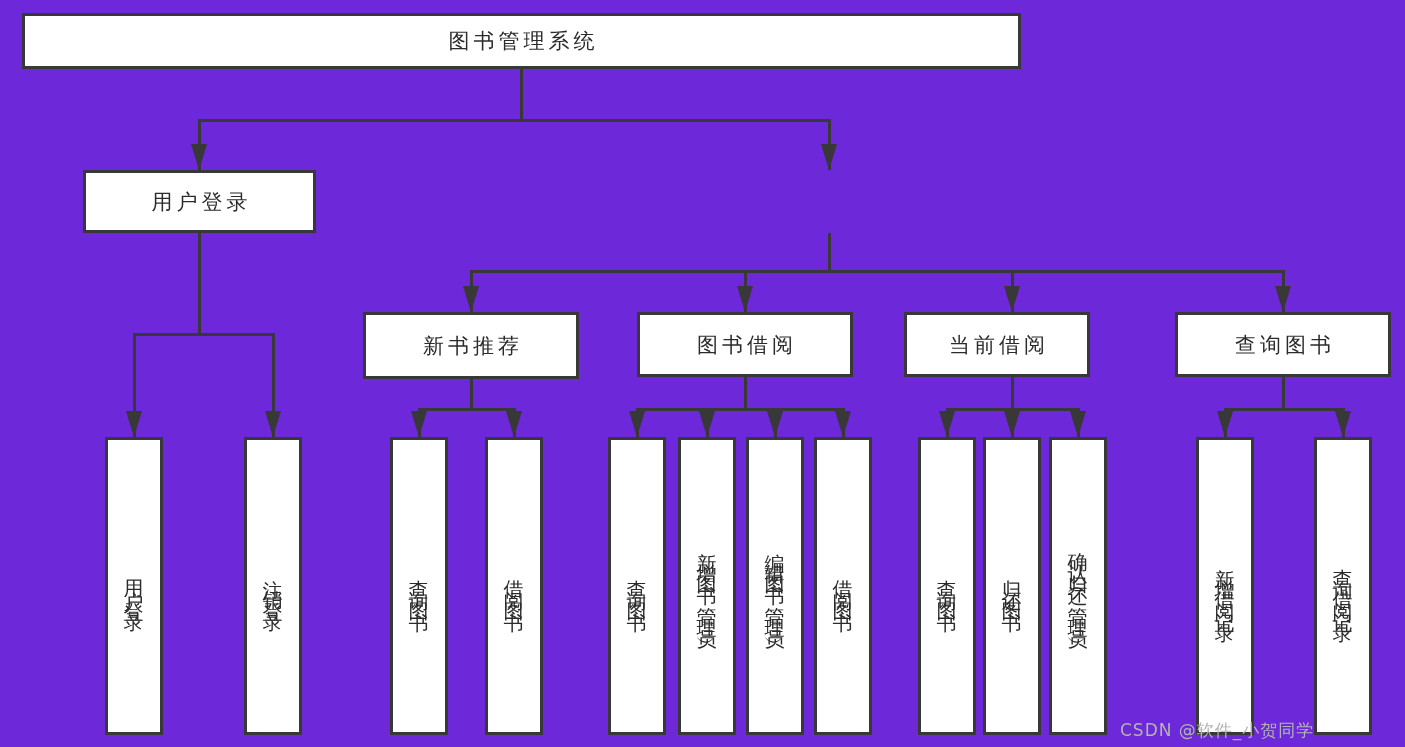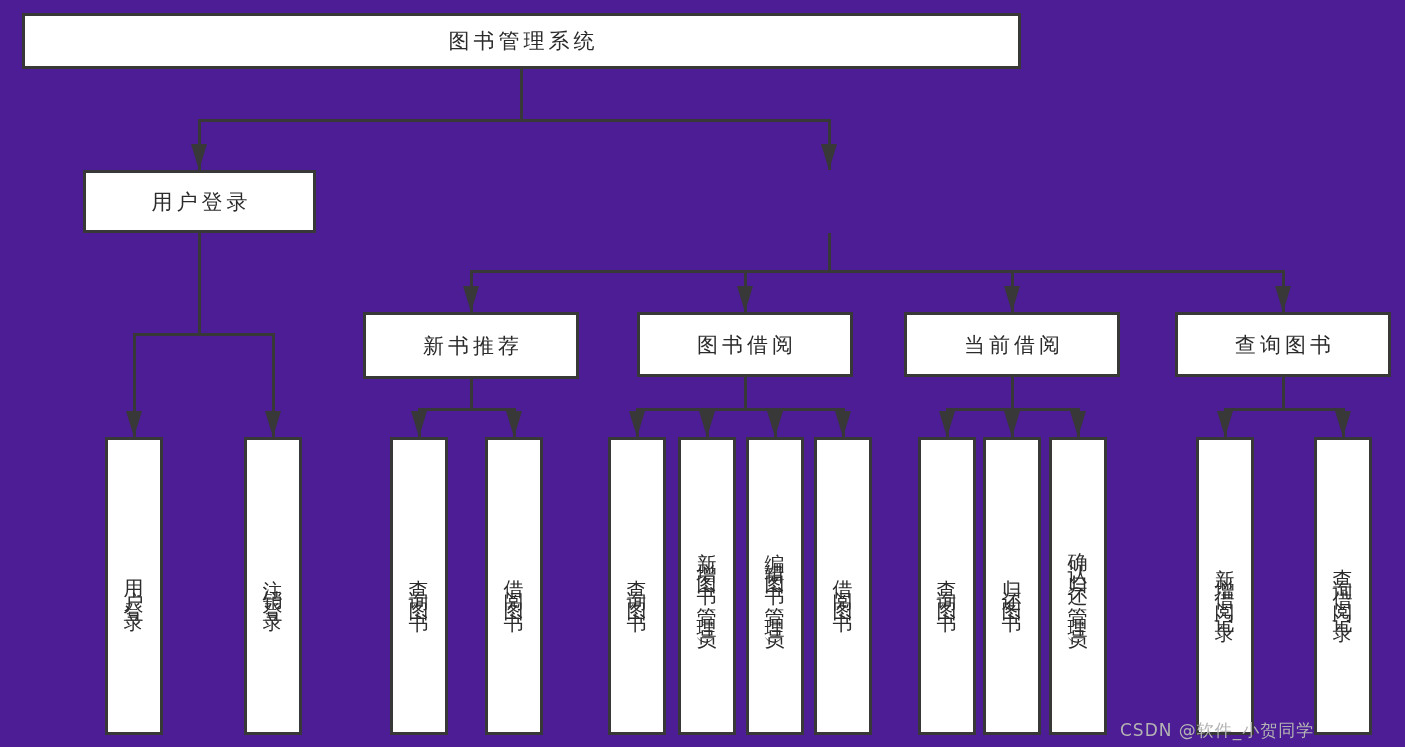--- a/index.html
+++ b/index.html
@@ -1,20 +1,20 @@
 <!DOCTYPE html>
 <html><head>
 <meta charset="utf-8">
 <style>
   html, body { margin: 0; padding: 0; background: #ffffff; }
   .canvas {
     position: relative;
     width: 1405px;
     height: 747px;
-    background: #4c1d95;
+    background: #6d28d9;
     font-family: "DejaVu Sans", sans-serif;
     overflow: hidden;
   }
   .box {
     position: absolute;
     box-sizing: border-box;
     background: #ffffff;
     border: 3px solid #383838;
     display: flex;
     align-items: center;
@@ -83,21 +83,21 @@
   <div class="vline" style="left:743.5px; top:270px; height:42px;"></div>
   <div class="vline" style="left:1010.5px; top:270px; height:42px;"></div>
   <div class="vline" style="left:1281.5px; top:270px; height:42px;"></div>
   <div class="arrow" style="left:463px; top:286px;"></div>
   <div class="arrow" style="left:737px; top:286px;"></div>
   <div class="arrow" style="left:1004px; top:286px;"></div>
   <div class="arrow" style="left:1275px; top:286px;"></div>
 
   <div class="box h" style="left:363px; top:312px; width:216px; height:67px;text-align:right;">新书推荐</div>
   <div class="box h" style="left:637px; top:312px; width:216px; height:65px;">图书借阅</div>
-  <div class="box h" style="left:904px; top:312px; width:216px; height:65px;font-family:Liberation Serif, serif;">当前借阅</div>
+  <div class="box h" style="left:904px; top:312px; width:186px; height:65px;font-family:Liberation Serif, serif;">当前借阅</div>
   <div class="box h" style="left:1175px; top:312px; width:216px; height:65px;">查询图书</div>
 
   <div class="vline" style="left:469.5px; top:377px; height:33px;"></div>
   <div class="hline" style="left:417.5px; top:408px; width:98px;"></div>
   <div class="vline" style="left:417.5px; top:408px; height:29px;"></div>
   <div class="vline" style="left:512.5px; top:408px; height:29px;"></div>
   <div class="arrow" style="left:411px; top:411px;"></div>
   <div class="arrow" style="left:506px; top:411px;"></div>
 
   <div class="vline" style="left:743.5px; top:377px; height:33px;"></div>

